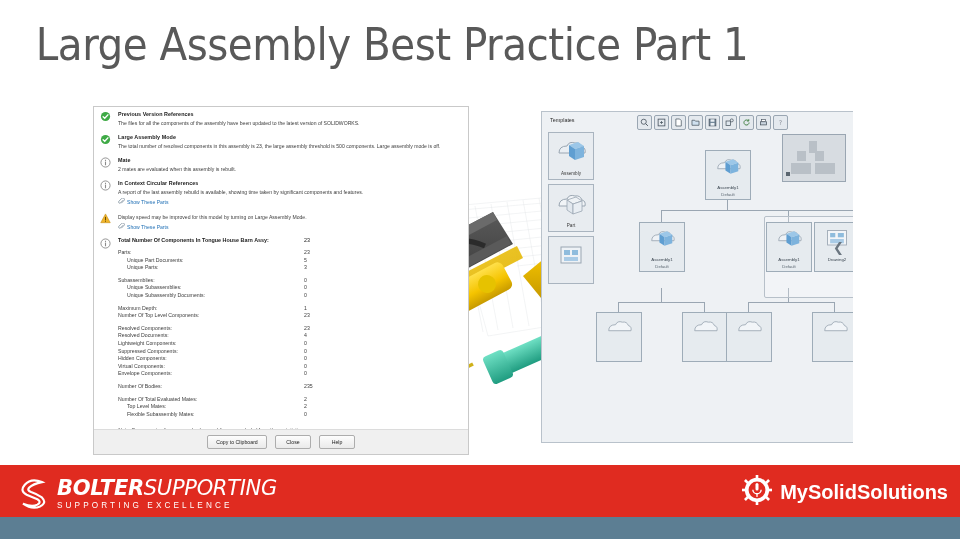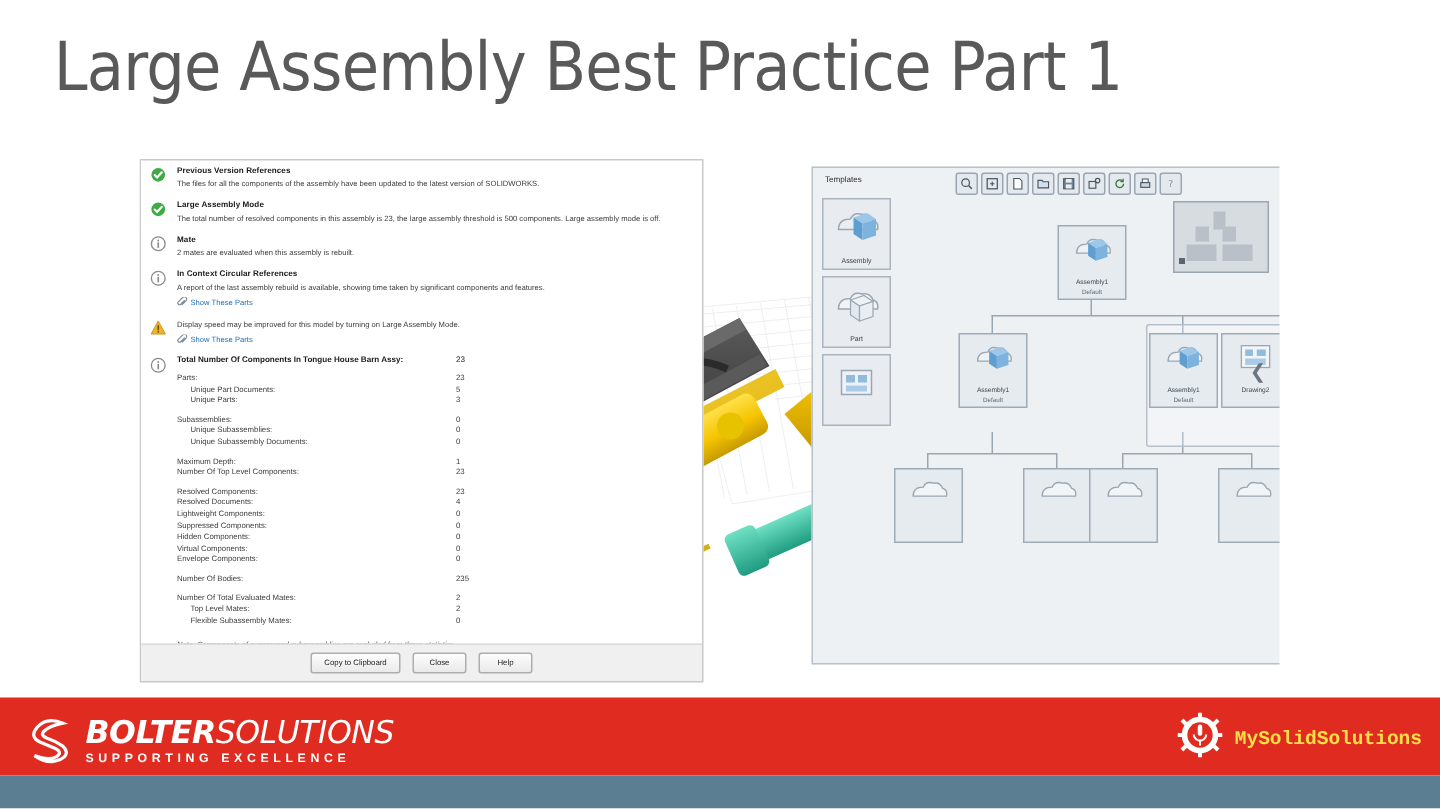--- a/index.html
+++ b/index.html
@@ -87,23 +87,23 @@
   
   .footer{
     position:absolute;left:0;bottom:22px;width:960px;height:52px;background:#e02b20;
   }
   .brand-left{position:absolute;left:14px;top:9px;display:flex;align-items:center;gap:7px;}
   .brand-left .wordmark{line-height:1;}
   .wm1{font-size:21px;font-weight:bold;color:#ffffff;letter-spacing:-.3px;
        font-family:"DejaVu Sans","Liberation Sans",sans-serif;}
   .wm1 i{font-style:italic;font-weight:bold;}
   .wm1 .thin{font-weight:normal;font-style:italic;}
-  .wm2{font-size:8.2px;color:#ffffff;letter-spacing:3.1px;margin-top:3px;font-weight:bold;}
+  .wm2{font-size:8.2px;color:#ffffff;letter-spacing:3.1px;margin-top:3px;font-weight:normal;}
   .brand-right{position:absolute;right:12px;top:10px;display:flex;align-items:center;gap:8px;}
-  .mss-text{font-size:13px;font-weight:bold;color:#fde047;font-family:Liberation Mono, monospace;}
+  .mss-text{font-size:20px;font-weight:bold;color:#ffffff;font-family:Liberation Sans, sans-serif;}
   .bottom-strip{position:absolute;left:0;bottom:0;width:960px;height:22px;background:#5c7e93;}
 </style>
 </head>
 <body>
 
 <div class="slide-title">Large Assembly Best Practice Part 1</div>
 
 <div class="shot">
 
   <svg class="model" viewBox="0 0 760 355">
@@ -579,21 +579,21 @@
 
 <div class="footer">
   <div class="brand-left">
     <span>
       <svg width="36" height="36" viewBox="0 0 40 40">
         <path d="M31 9 q-12-5-19 3 q-6 7 2 11 q7 3 12 5 q5 3 0 6 q-6 3-16-1 q10 7 19 3 q8-4 2-10 q-6-4-12-6 q-5-2-2-5 q4-4 14-6 z" fill="none" stroke="#ffffff" stroke-width="2.4"></path>
       </svg>
     </span>
     <span class="wordmark">
       <div class="wm1">
-        <i>BOLTER</i><span class="thin">SOLUTIONS</span>
+        <i>BOLTER</i><span class="thin">SUPPORTING</span>
       </div>
       <div class="wm2">SUPPORTING EXCELLENCE</div>
     </span>
   </div>
 
   <div class="brand-right">
     <span>
       <svg width="30" height="30" viewBox="0 0 32 32">
         <g fill="#ffffff">
           <circle cx="16" cy="16" r="13"></circle>

